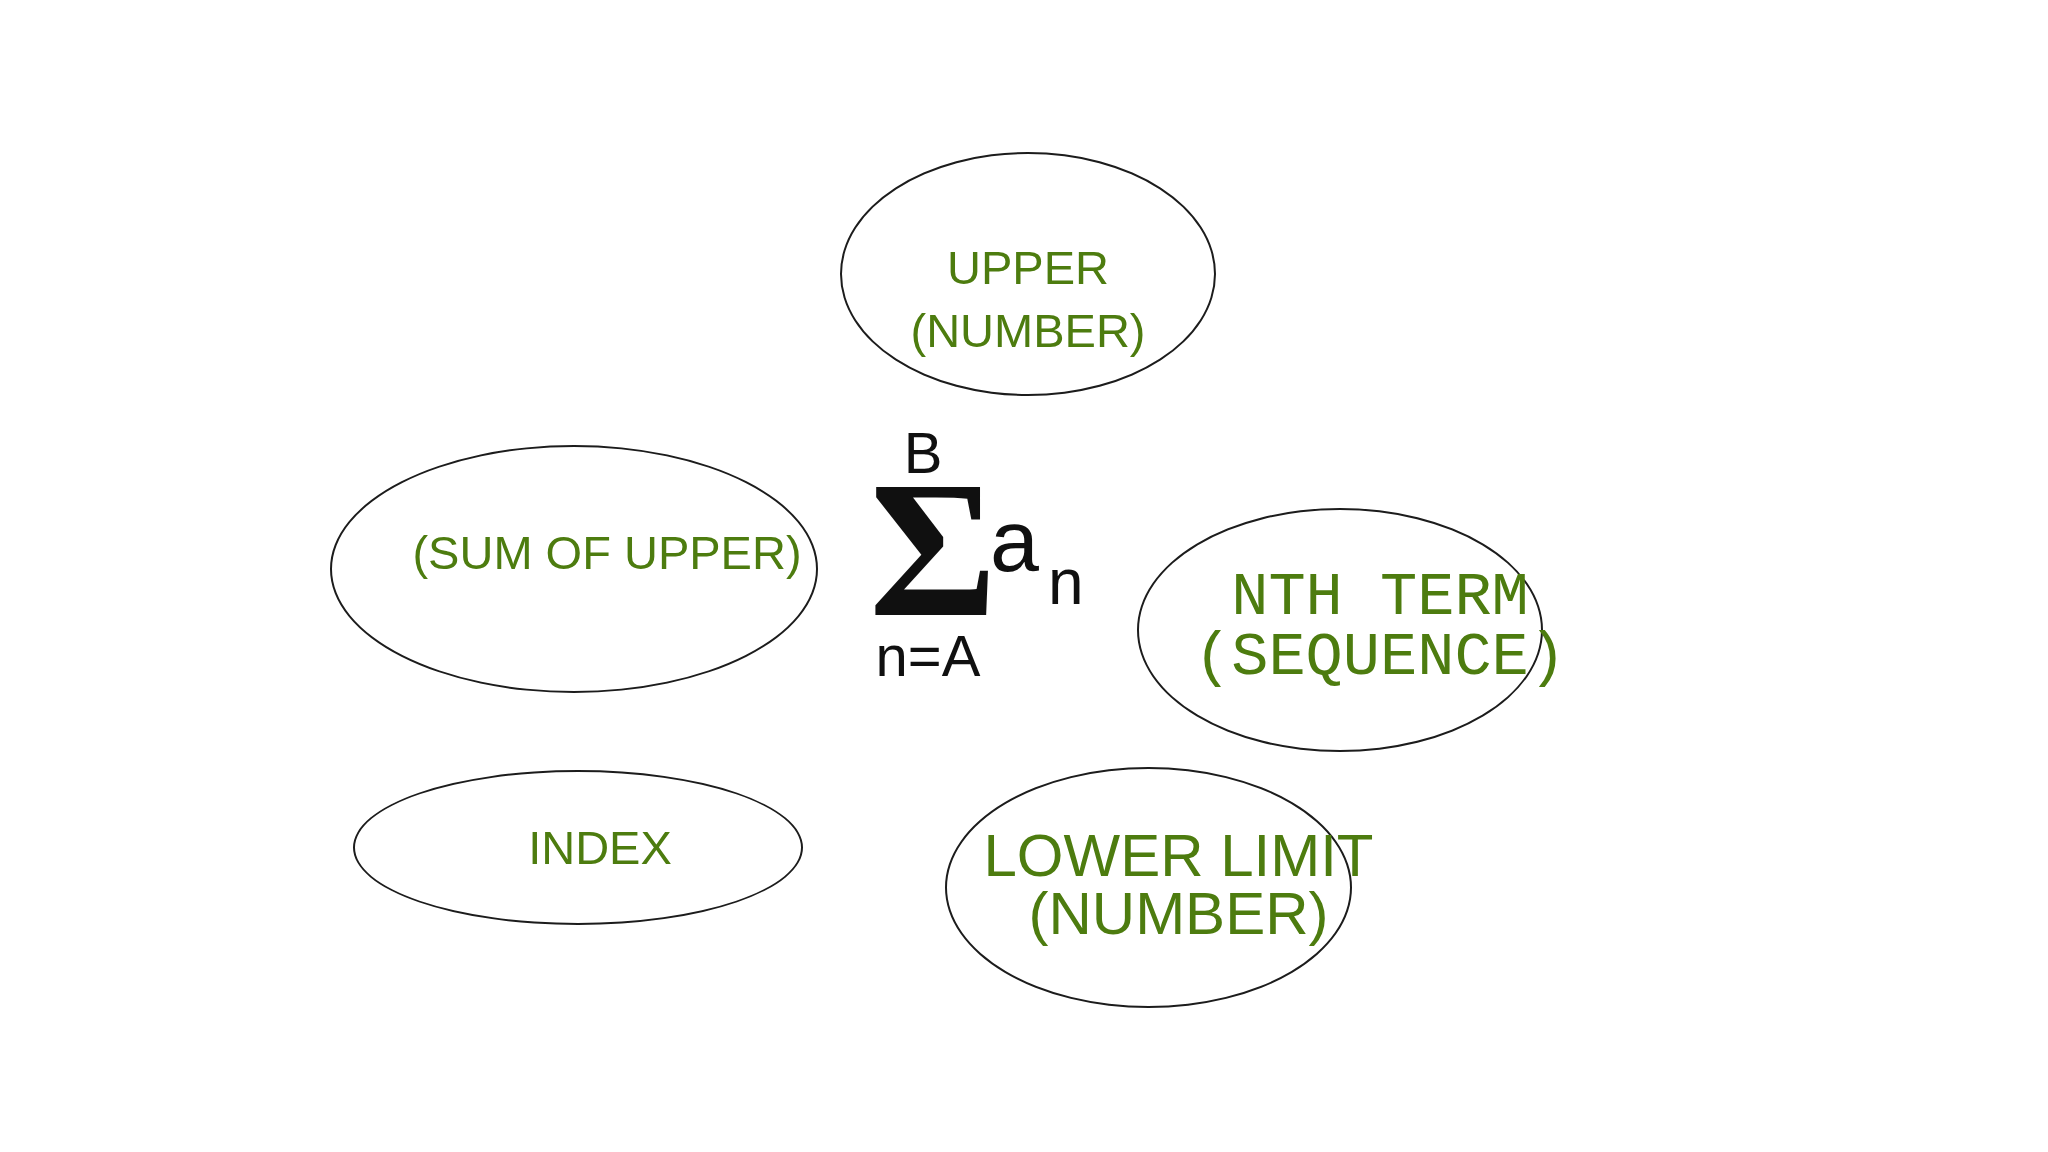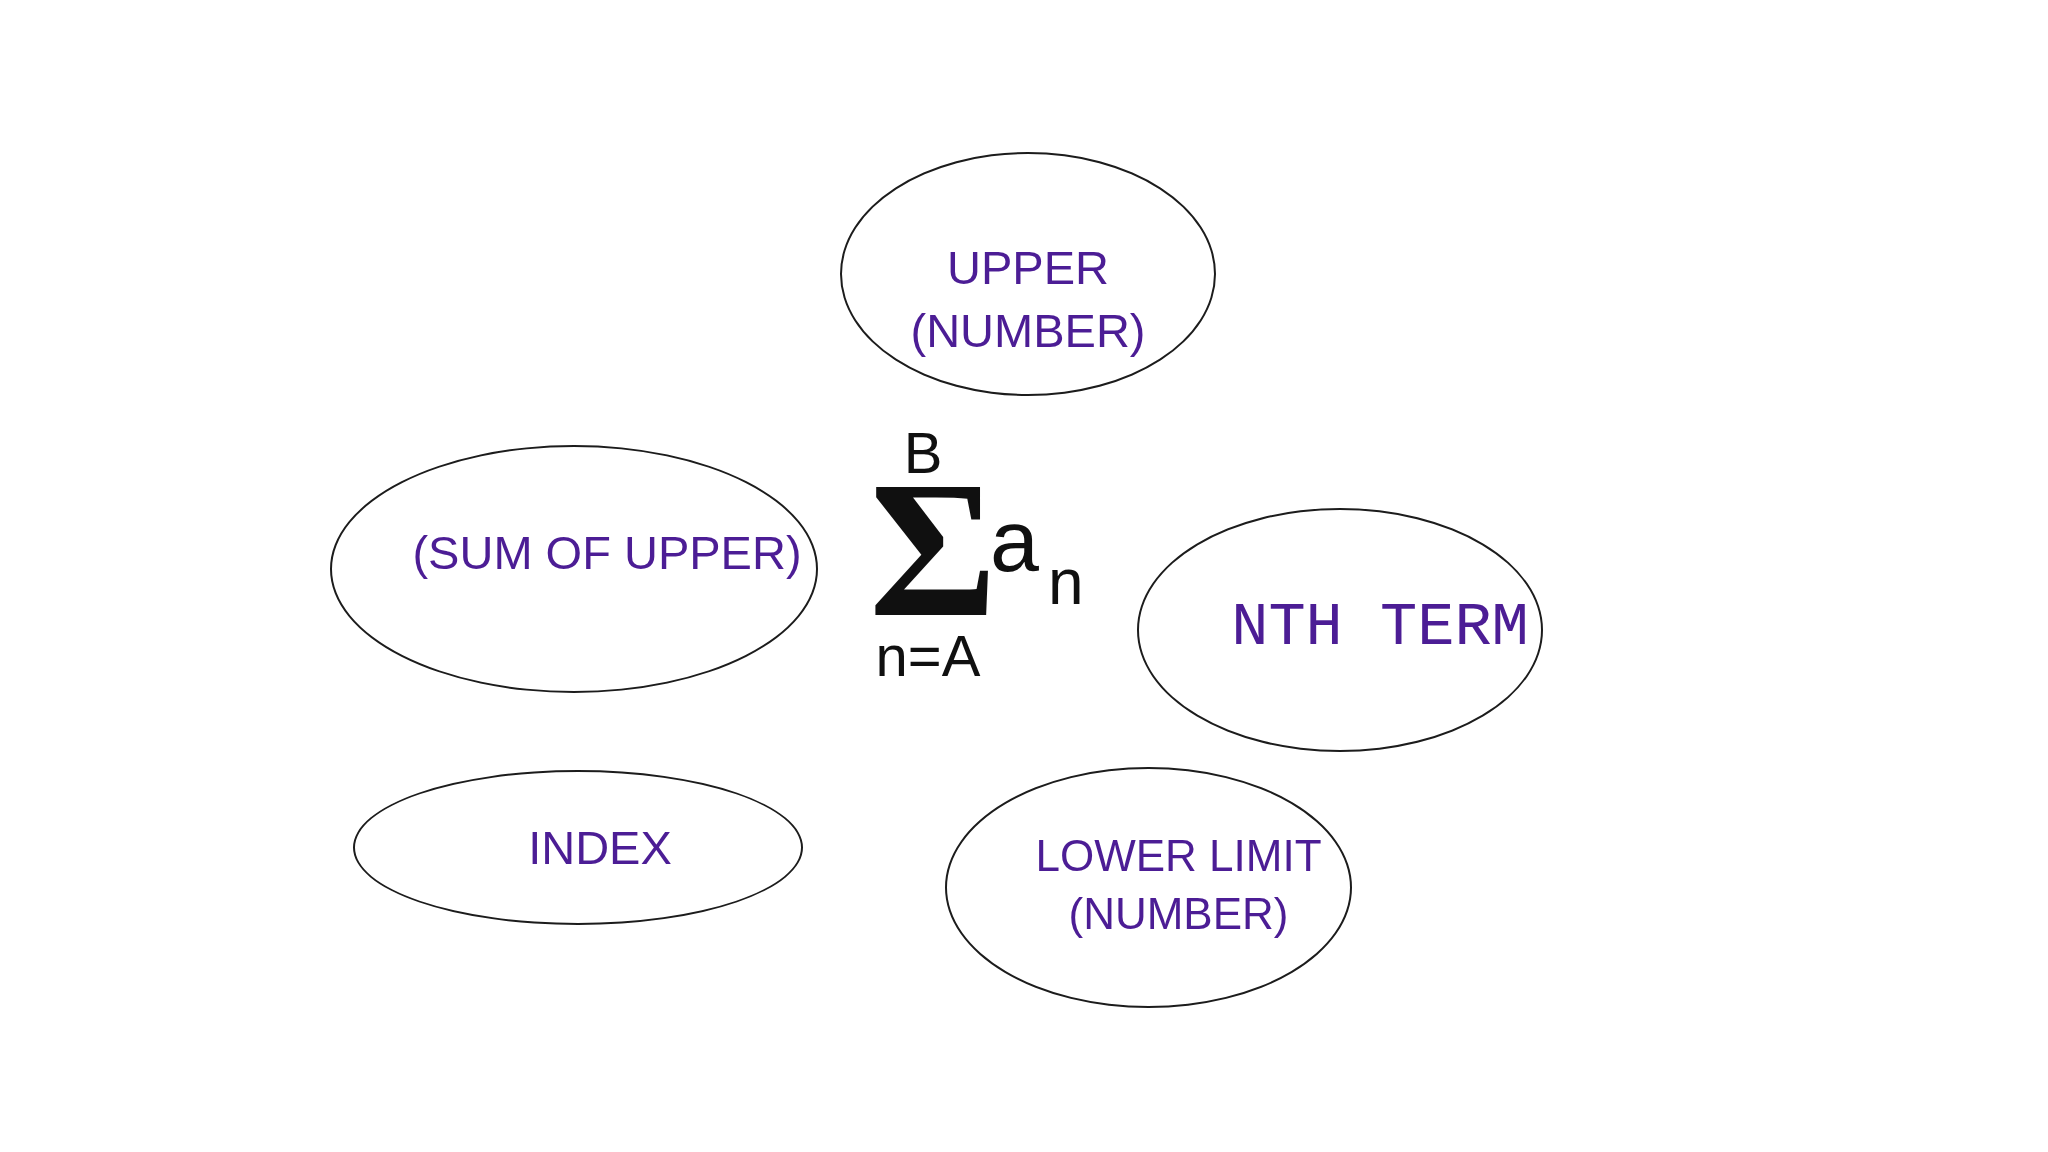--- a/index.html
+++ b/index.html
@@ -6,36 +6,36 @@
   .canvas{
     position:relative;width:2048px;height:1152px;background:#ffffff;
     font-family:"Liberation Sans",sans-serif;color:#1a1a1a;overflow:hidden;
   }
   .bubble{
     position:absolute;box-sizing:border-box;
     border:2px solid #1c1c1c;border-radius:50%;
     display:flex;align-items:center;justify-content:center;
     background:transparent;
   }
-  .label{text-align:center;font-size:47px;line-height:60px;white-space:nowrap;color:#4c1d95;}
+  .label{text-align:center;font-size:47px;line-height:60px;white-space:nowrap;color:#4d7c0f;}
   .label span{display:block;}
 
   
   #b-upper {left:840px; top:152px; width:376px; height:244px;}
   #b-sigma {left:330px; top:445px; width:488px; height:248px;}
   #b-nth   {left:1137px;top:508px; width:406px; height:244px;}
   #b-index {left:353px; top:770px; width:450px; height:155px;}
   #b-lower {left:945px; top:767px; width:407px; height:241px;}
 
   
   #b-upper .label{line-height:63px;transform:translate(0px,25px);}
   #b-sigma .label{line-height:56px;transform:translate(33px,-16px);}
   #b-nth   .label{line-height:60px;transform:translate(40px,-2px);font-size:62px;font-family:Liberation Mono, monospace;}
   #b-index .label{transform:translate(22px,0px);}
-  #b-lower .label{line-height:58px;transform:translate(30px,-3px);font-size:44px;}
+  #b-lower .label{line-height:58px;transform:translate(30px,-3px);font-size:60px;}
 
   
   .fsym{position:absolute;line-height:1;color:#101010;white-space:nowrap;}
   #f-upper{left:923px;top:424px;font-size:58px;transform:translateX(-50%);}
   #f-sigma{
     left:869px;top:451px;font-size:196px;font-weight:700;
     font-family:"Liberation Serif","DejaVu Serif",serif;
   }
   #f-term{left:990px;top:497px;font-size:88px;}
   #f-sub{left:1048px;top:550px;font-size:64px;}
@@ -55,20 +55,21 @@
 
   <div class="bubble" id="b-sigma">
     <div class="label">
       <span>(SUM OF UPPER)</span>
     </div>
   </div>
 
   <div class="bubble" id="b-nth">
     <div class="label">
       <span>NTH TERM</span>
+      <span>(SEQUENCE)</span>
     </div>
   </div>
 
   <div class="bubble" id="b-index">
     <div class="label">
       <span>INDEX</span>
     </div>
   </div>
 
   <div class="bubble" id="b-lower">

